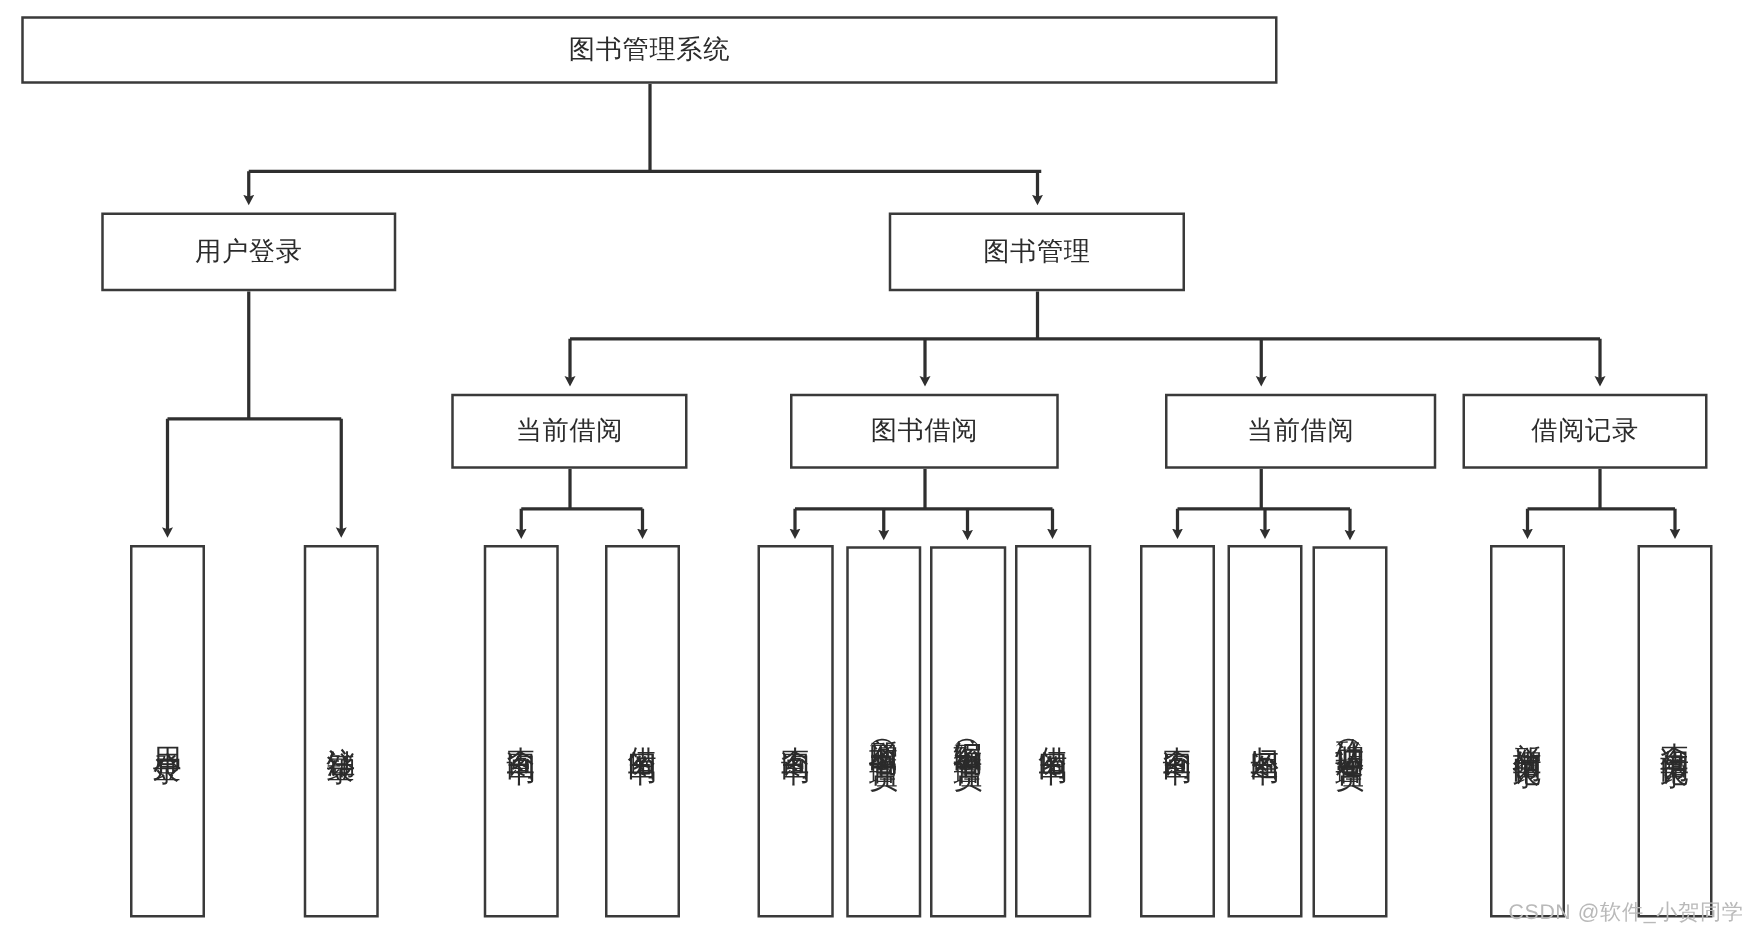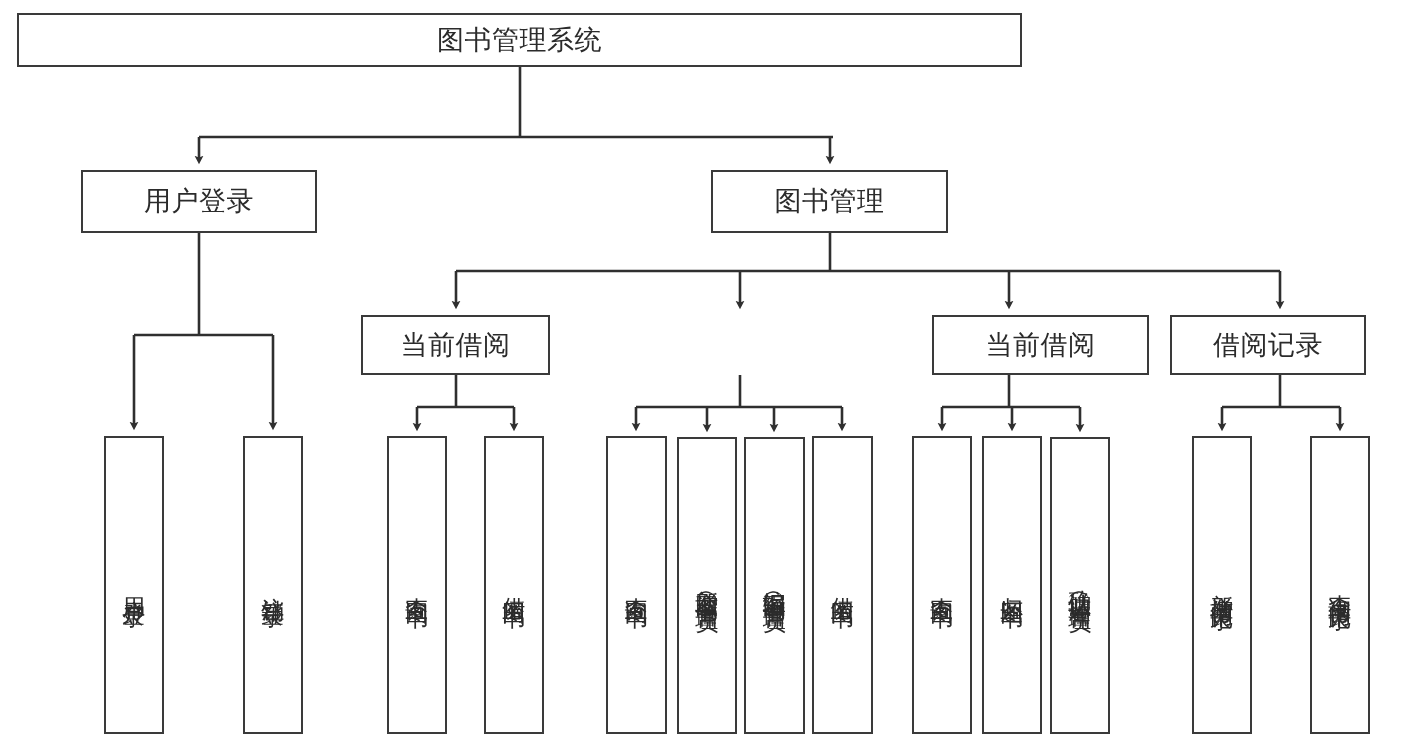--- a/index.html
+++ b/index.html
@@ -29,21 +29,21 @@
     box-sizing: border-box;
     border: 2px solid #3a3a3a;
     background: #ffffff;
     color: #2b2b2b;
     display: flex;
     align-items: center;
     justify-content: center;
     text-align: center;
   }
   .node.horiz {
-    font-size: 27px;
+    font-size: 21px;
     letter-spacing: 0.5px;
     line-height: 1.2;
     text-align: center;
   }
   .node.vert {
     writing-mode: vertical-rl;
     text-orientation: upright;
     font-size: 23px;
     letter-spacing: 3px;
     line-height: 1.15;
@@ -127,20 +127,23 @@
   <div class="node horiz" style="left:81px; top:170px; width:236px; height:63px;">
     <span class="label">用户登录</span>
   </div>
   <div class="node horiz" style="left:711px; top:170px; width:237px; height:63px;">
     <span class="label">图书管理</span>
   </div>
 
   <div class="node horiz" style="left:361px; top:315px; width:189px; height:60px;">
     <span class="label">当前借阅</span>
   </div>
+  <div class="node horiz" style="left:632px; top:315px; width:215px; height:60px;">
+    <span class="label">图书借阅</span>
+  </div>
   <div class="node horiz" style="left:932px; top:315px; width:217px; height:60px;">
     <span class="label">当前借阅</span>
   </div>
   <div class="node horiz" style="left:1170px; top:315px; width:196px; height:60px;">
     <span class="label">借阅记录</span>
   </div>
 
   <div class="node vert" style="left:104px; top:436px; width:60px; height:298px;">
     <span class="label">用户登录</span>
   </div>
@@ -174,14 +177,15 @@
   <div class="node vert" style="left:1050px; top:437px; width:60px; height:297px;">
     <span class="label">确认归还（管理员）</span>
   </div>
   <div class="node vert" style="left:1192px; top:436px; width:60px; height:298px;">
     <span class="label">新增借阅记录</span>
   </div>
   <div class="node vert" style="left:1310px; top:436px; width:60px; height:298px;">
     <span class="label">查询借阅记录</span>
   </div>
 
+  <div class="watermark">CSDN @软件_小贺同学</div>
 
 </div>
 
 </body></html>

